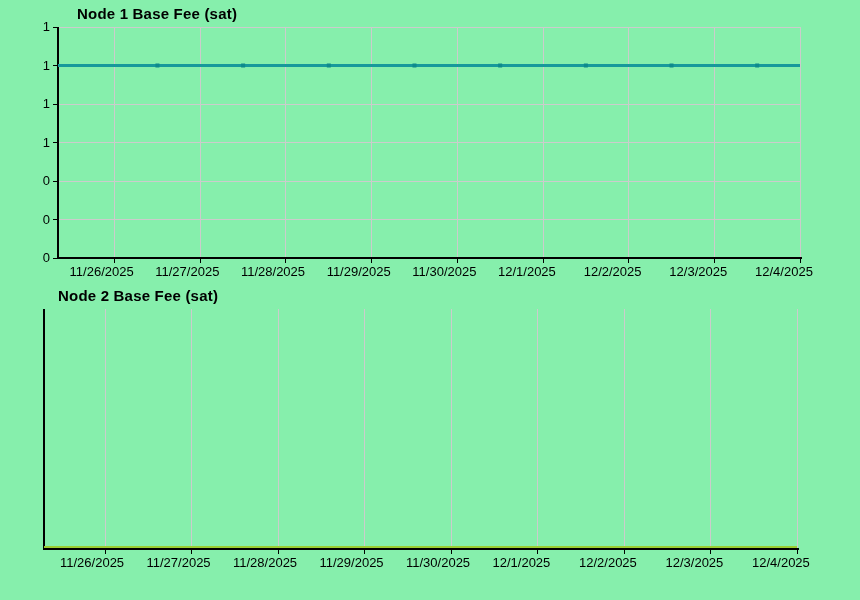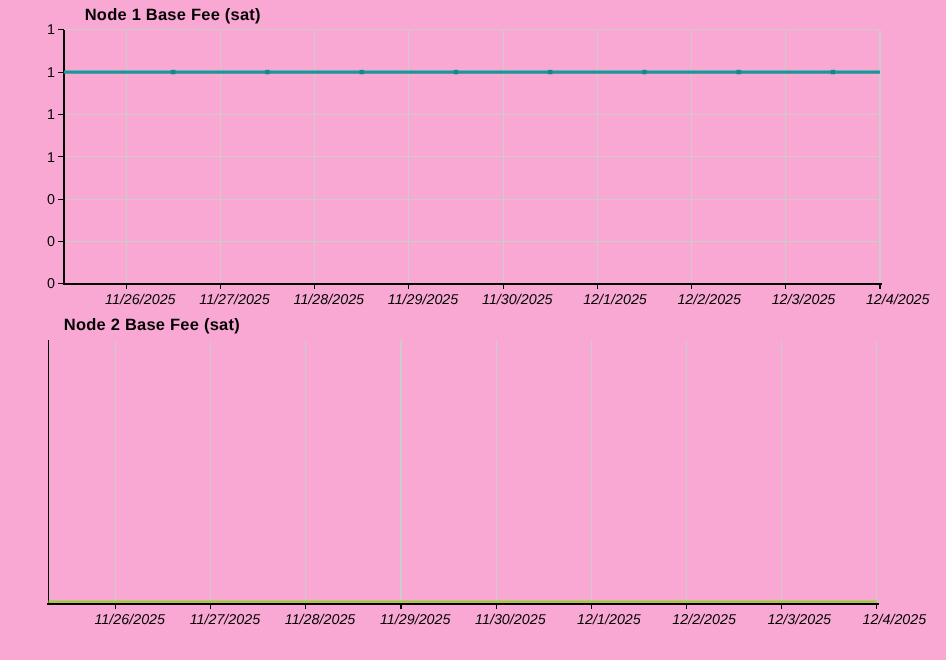--- a/index.html
+++ b/index.html
@@ -1,33 +1,33 @@
 <!DOCTYPE html>
 <html><head>
 <meta charset="utf-8">
 <style>
   html,body{margin:0;padding:0;background:#ffffff;}
   body{width:860px;height:600px;overflow:hidden;font-family:"Liberation Sans",sans-serif;}
-  .page{position:relative;width:860px;height:600px;background:#f9a8d4;}
+  .page{position:relative;width:860px;height:600px;background:#86efac;}
   svg.canvas{position:absolute;left:0;top:0;}
   .chart-title{
     position:absolute;
     font-size:15px;
     font-weight:bold;
     color:#000000;
     white-space:nowrap;
     letter-spacing:0.2px;
   }
   .tick-label{
     position:absolute;
     font-size:13px;
     color:#000000;
     white-space:nowrap;
   }
-  .x-tick-label{width:90px;text-align:right;font-style:italic;}
+  .x-tick-label{width:90px;text-align:left;}
   .y-tick-label{width:26px;text-align:right;}
 </style>
 </head>
 <body>
 
 <div class="page">
   <svg class="canvas" id="canvas" width="860" height="600">
       <line x1="114.6" y1="27" x2="114.6" y2="258" stroke="#cccccc" stroke-width="1" shape-rendering="crispEdges"></line>
       <line x1="114.6" y1="258" x2="114.6" y2="263" stroke="#000000" stroke-width="1" shape-rendering="crispEdges"></line>
       <line x1="200.28" y1="27" x2="200.28" y2="258" stroke="#cccccc" stroke-width="1" shape-rendering="crispEdges"></line>

